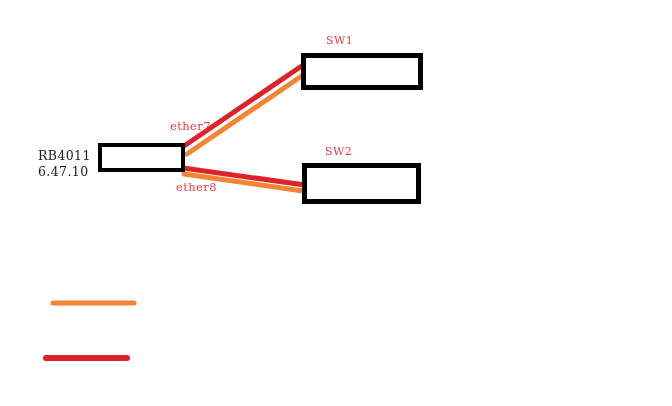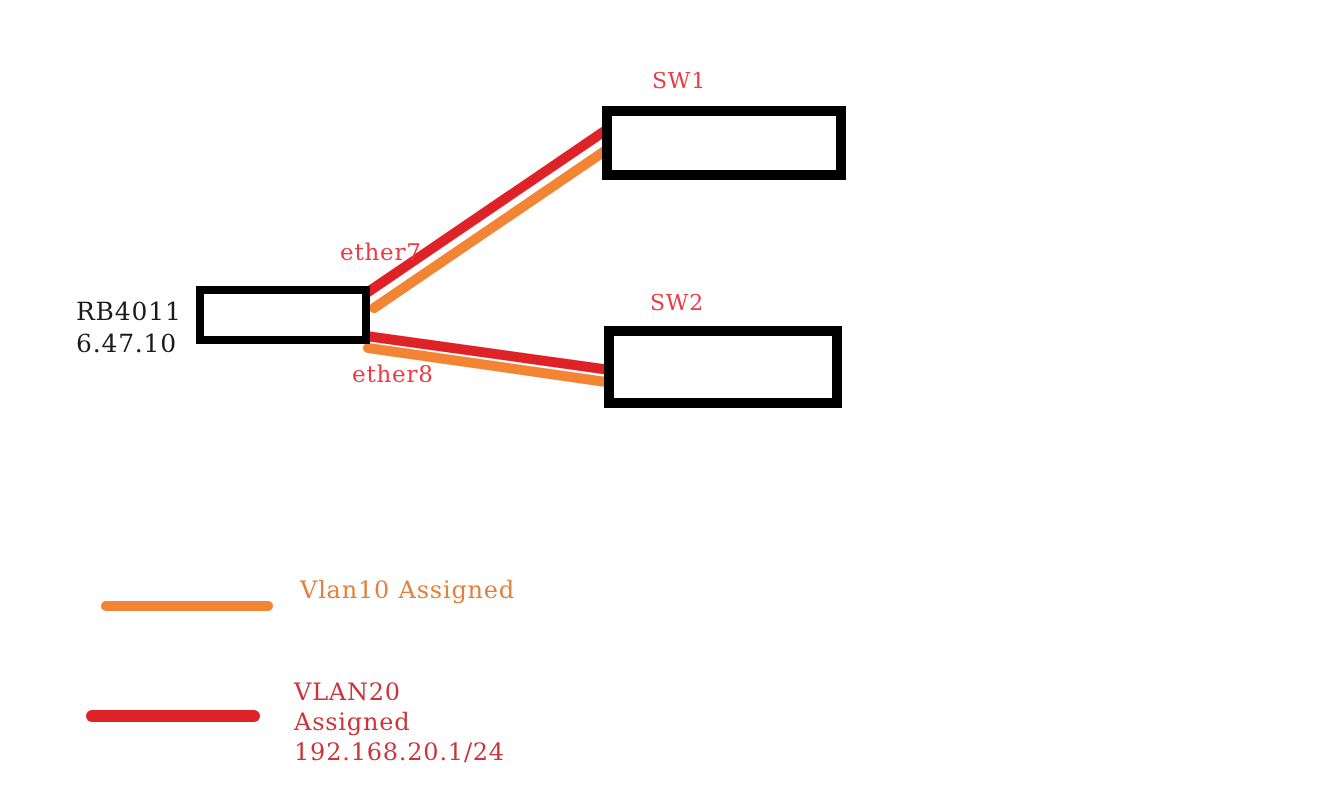--- a/index.html
+++ b/index.html
@@ -81,22 +81,16 @@
     <div>6.47.10</div>
   </div>
 
   <div class="txt node-label sw1-label" style="color: rgb(238, 59, 67);">SW1</div>
   <div class="txt node-label sw2-label" style="color: rgb(238, 59, 67);">SW2</div>
 
   <div class="txt port-label ether7-label" style="color: rgb(238, 59, 67);">ether7</div>
   <div class="txt port-label ether8-label" style="color: rgb(238, 59, 67);">ether8</div>
 
   <div class="txt legend-text legend-vlan10-text" style="color: rgb(226, 128, 62);">
-    <div>Vlan10 Assigned</div>
   </div>
 
-  <div class="txt legend-text legend-vlan20-text" style="color: rgb(205, 51, 56);">
-    <div>VLAN20</div>
-    <div>Assigned</div>
-    <div>192.168.20.1/24</div>
-  </div>
 
 </div>
 
 </body></html>

